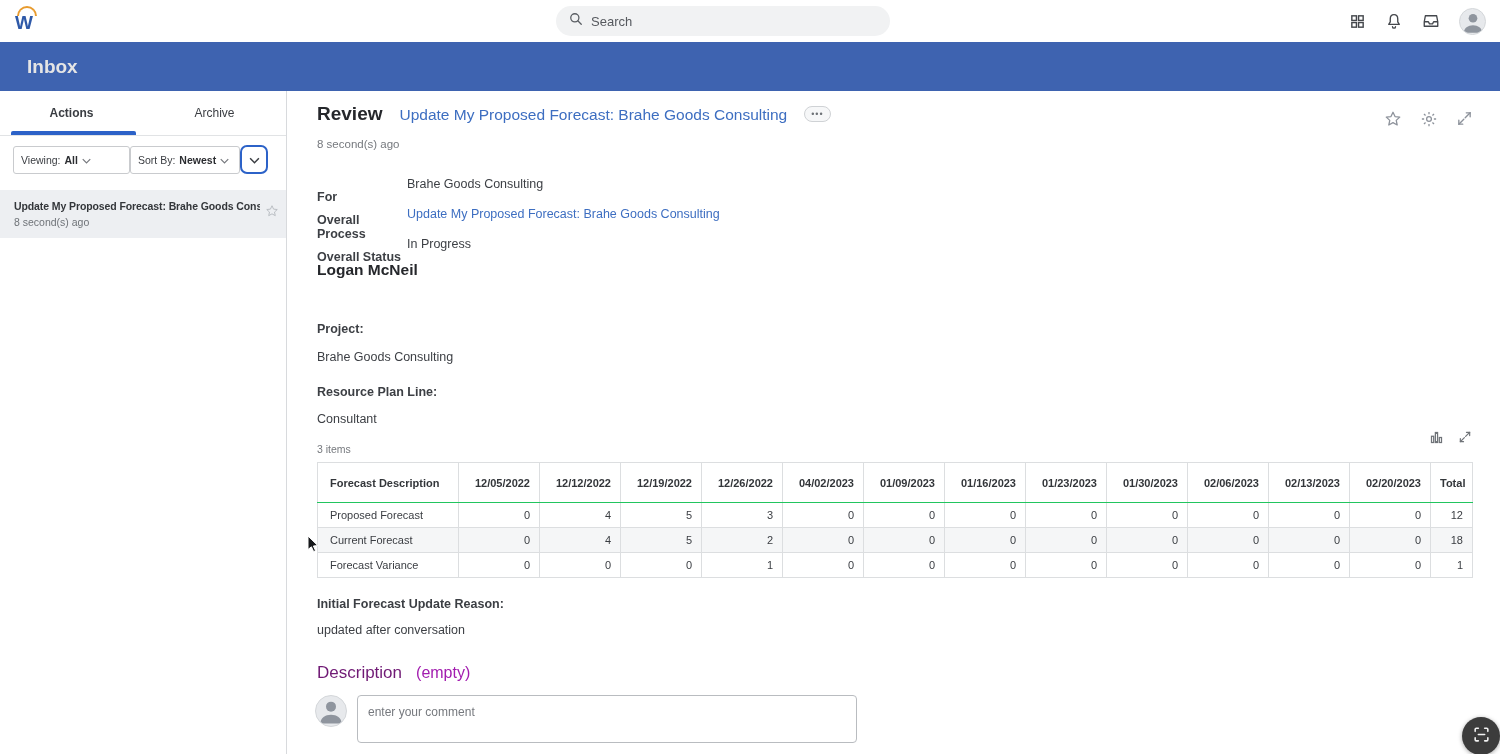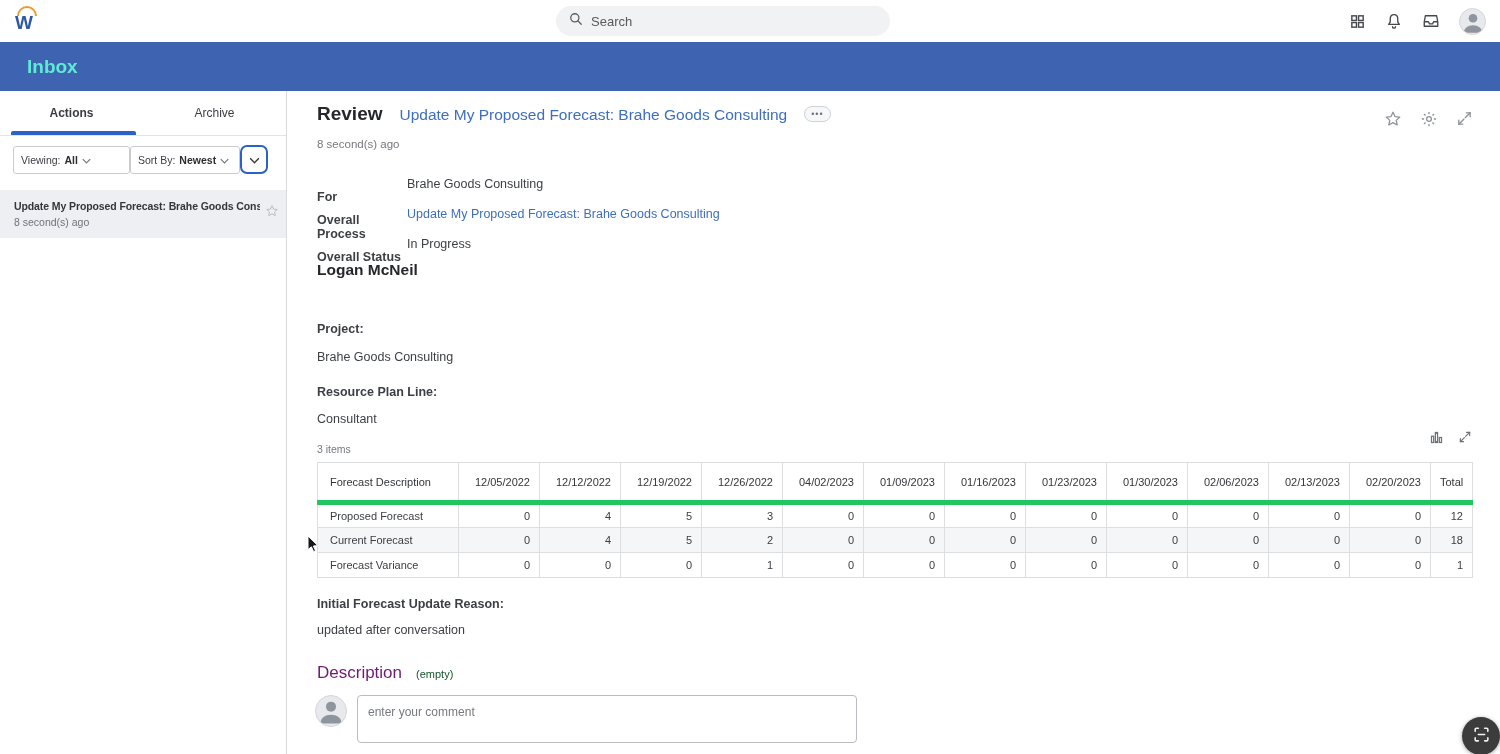--- a/index.html
+++ b/index.html
@@ -18,21 +18,21 @@
   .search input { border:none; outline:none; background:transparent; font-size:13px; color:#56595e;
     font-family:"Liberation Sans", sans-serif; width:260px; }
   .search input::placeholder { color:#56595e; }
   .top-icons { position:absolute; right:14px; top:0; height:42px; display:flex; align-items:center; gap:19px; }
   .top-icons svg { display:block; cursor:pointer; }
   .avatar { width:27px; height:27px; border-radius:50%; background:#e7e9ec; overflow:hidden; cursor:pointer;
     border:1px solid #d4d7da; }
 
   
   .banner { height:49px; background:#3E63B0; display:flex; align-items:center; }
-  .banner h1 { color:#5eead4; font-size:19px; font-weight:bold; padding-left:27px; }
+  .banner h1 { color:#e5e5e5; font-size:19px; font-weight:bold; padding-left:27px; }
 
   
   .content { display:flex; height:663px; }
   .sidebar { width:287px; border-right:1px solid #d8dadd; background:#fff; }
   .main { flex:1; position:relative; background:#fff; }
 
   
   .tabs { position:relative; height:45px; display:flex; border-bottom:1px solid #e1e3e5; }
   .tab { width:50%; display:flex; align-items:center; justify-content:center;
     font-size:12px; color:#3a3d42; cursor:pointer; position:relative; }
@@ -76,33 +76,33 @@
   .lbl-project { top:231px; } .val-project { top:259px; }
   .lbl-resource { top:294px; } .val-resource { top:321px; }
   .items-count { position:absolute; left:30px; top:352px; font-size:10.5px; color:#76797e;text-align:right; }
   .table-tools { position:absolute; top:339px; right:28px; display:flex; gap:14px; }
   .table-tools svg { cursor:pointer; display:block; }
 
   .forecast-table { position:absolute; left:30px; top:371px; width:1156px;
     border-collapse:collapse; table-layout:fixed; font-size:11px; color:#3a3d42;
     border:1px solid #c6c8ca; }
   .forecast-table th, .forecast-table td { border:1px solid #dcdee0; }
-  .forecast-table thead th { height:40px; font-weight:normal; text-align:right; padding:0 9px;
-    background:#fff; color:#33363a; border-bottom:5px solid #22c55e; }
+  .forecast-table thead th { height:40px; font-weight:bold; text-align:right; padding:0 9px;
+    background:#fff; color:#33363a; border-bottom:1px solid #22c55e; }
   .forecast-table thead th.col-desc { text-align:left; padding-left:12px; }
   .forecast-table col.c-desc { width:141px; }
   .forecast-table col.c-total { width:42px; }
   .forecast-table tbody td { height:25px; text-align:right; padding:0 9px; }
   .forecast-table tbody td.col-desc { text-align:left; padding-left:12px; }
   .forecast-table tbody tr:nth-child(2) { background:#f5f6f7; }
 
   .lbl-reason { top:506px; } .val-reason { top:532px; }
   .desc-row { position:absolute; left:30px; top:572px; display:flex; gap:14px; align-items:baseline; }
   .desc-label { font-size:17px; font-weight:normal; color:#701a75; }
-  .desc-empty { font-size:11px; color:#14532d; }
+  .desc-empty { font-size:16px; color:#a21caf; }
 
   .comment-row { position:absolute; left:28px; top:604px; display:flex; gap:10px; align-items:flex-start; }
   .comment-avatar { width:32px; height:32px; border-radius:50%; background:#e7e9ec; overflow:hidden;
     border:1px solid #d4d7da; flex:0 0 auto; }
   .comment-box { width:500px; height:48px; border:1px solid #b9bcc0; border-radius:4px; background:#fff; }
   .comment-box textarea { width:100%; height:100%; border:none; outline:none; resize:none;
     font-family:"Liberation Sans", sans-serif; font-size:12px; color:#3c3f44; padding:9px 10px; background:transparent; }
   .comment-box textarea::placeholder { color:#76797e; }
 
   .cursor { position:absolute; left:306px; top:535px; pointer-events:none; }

